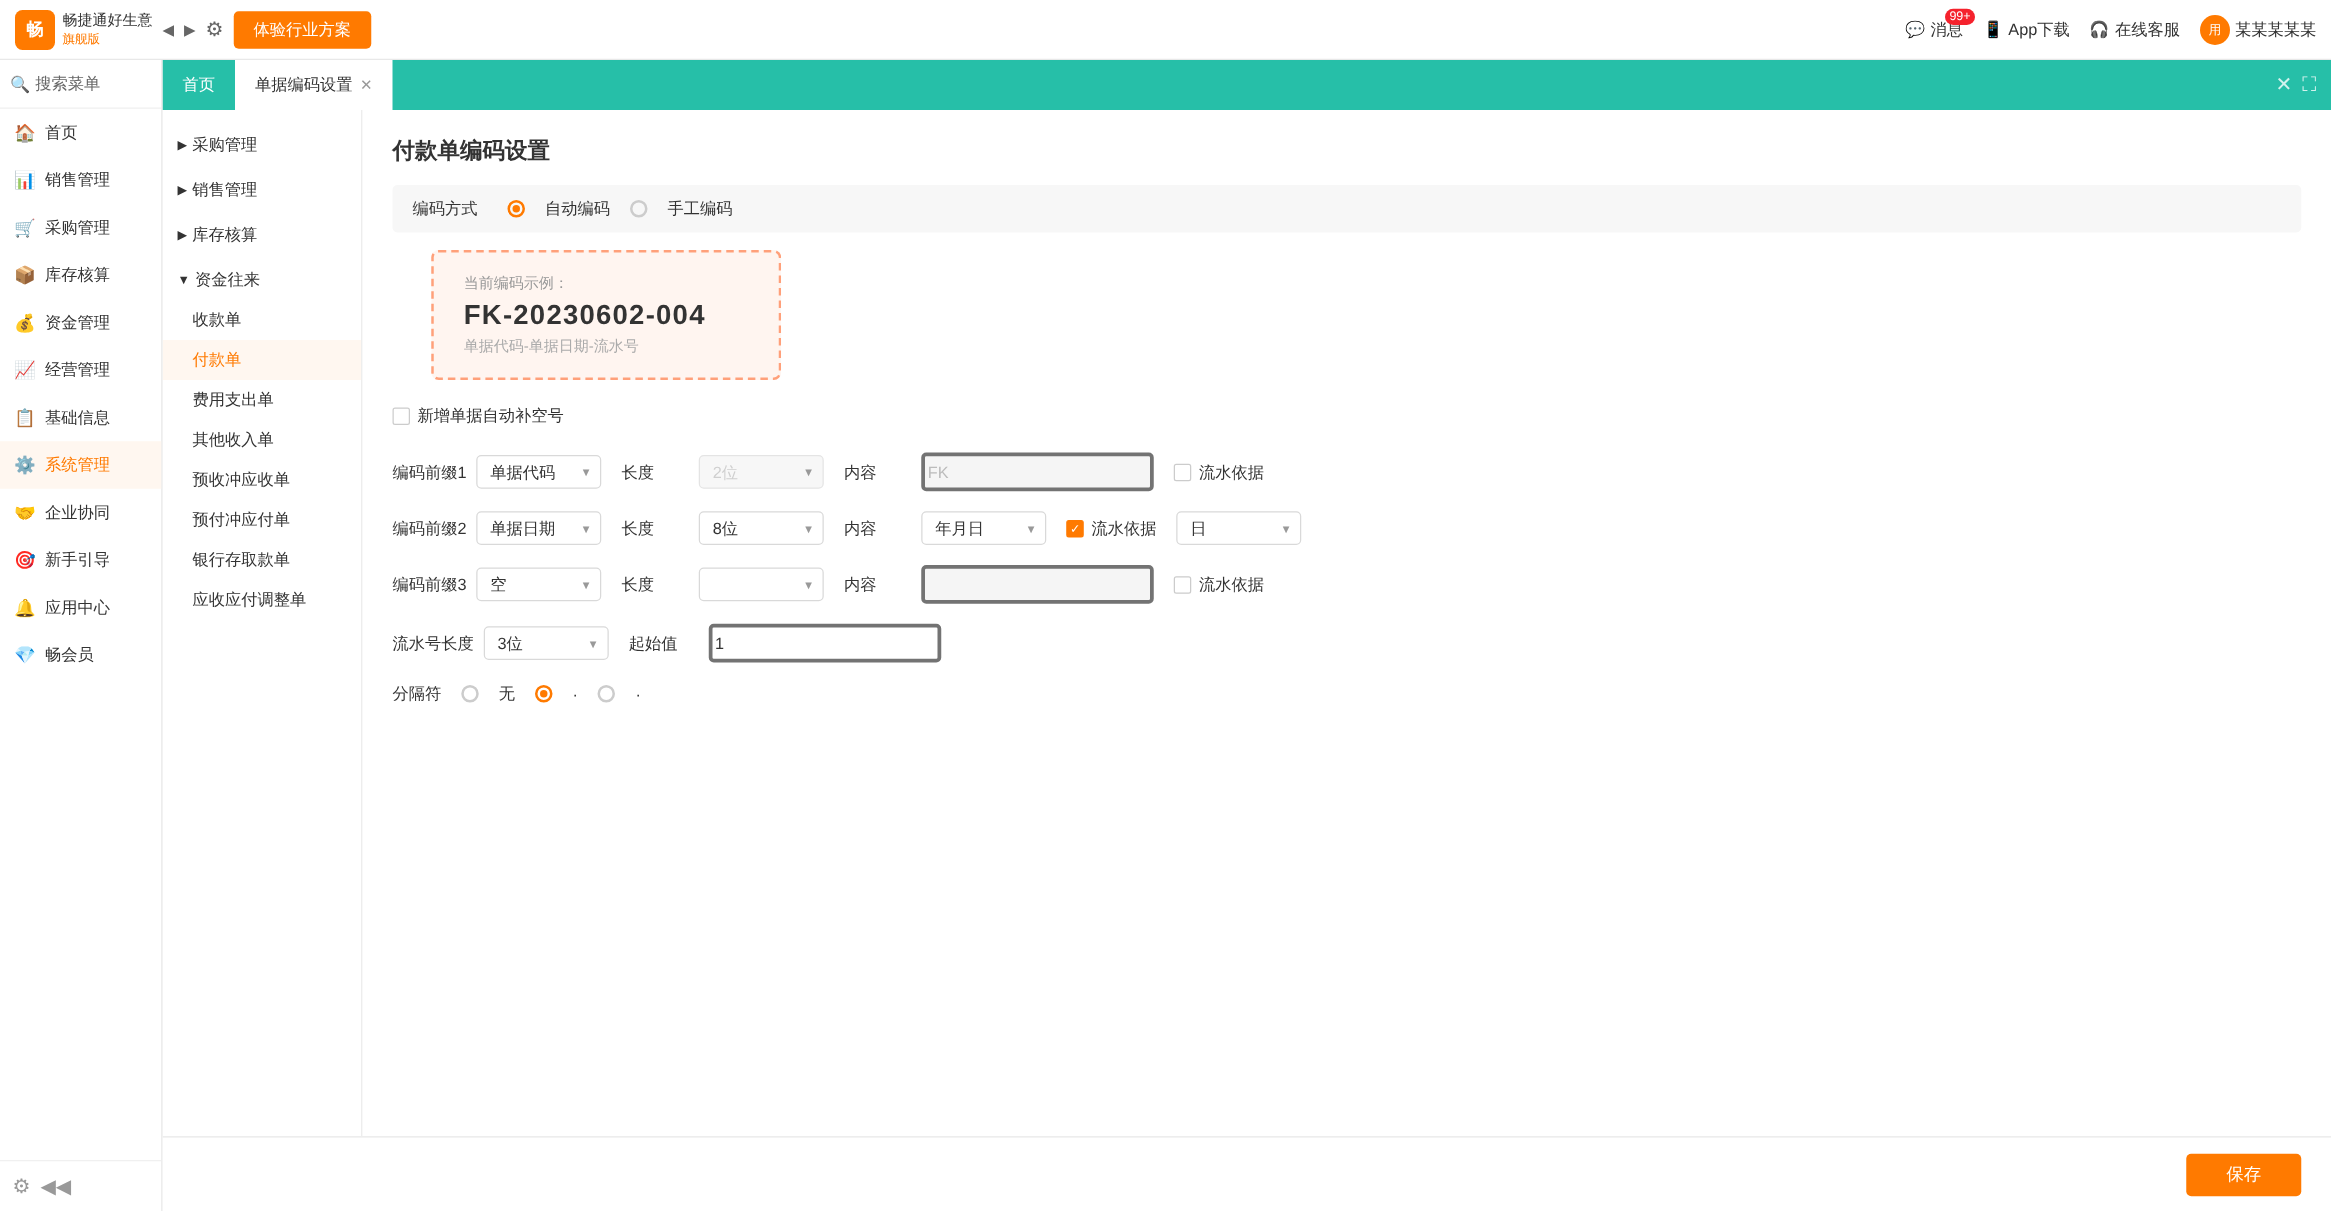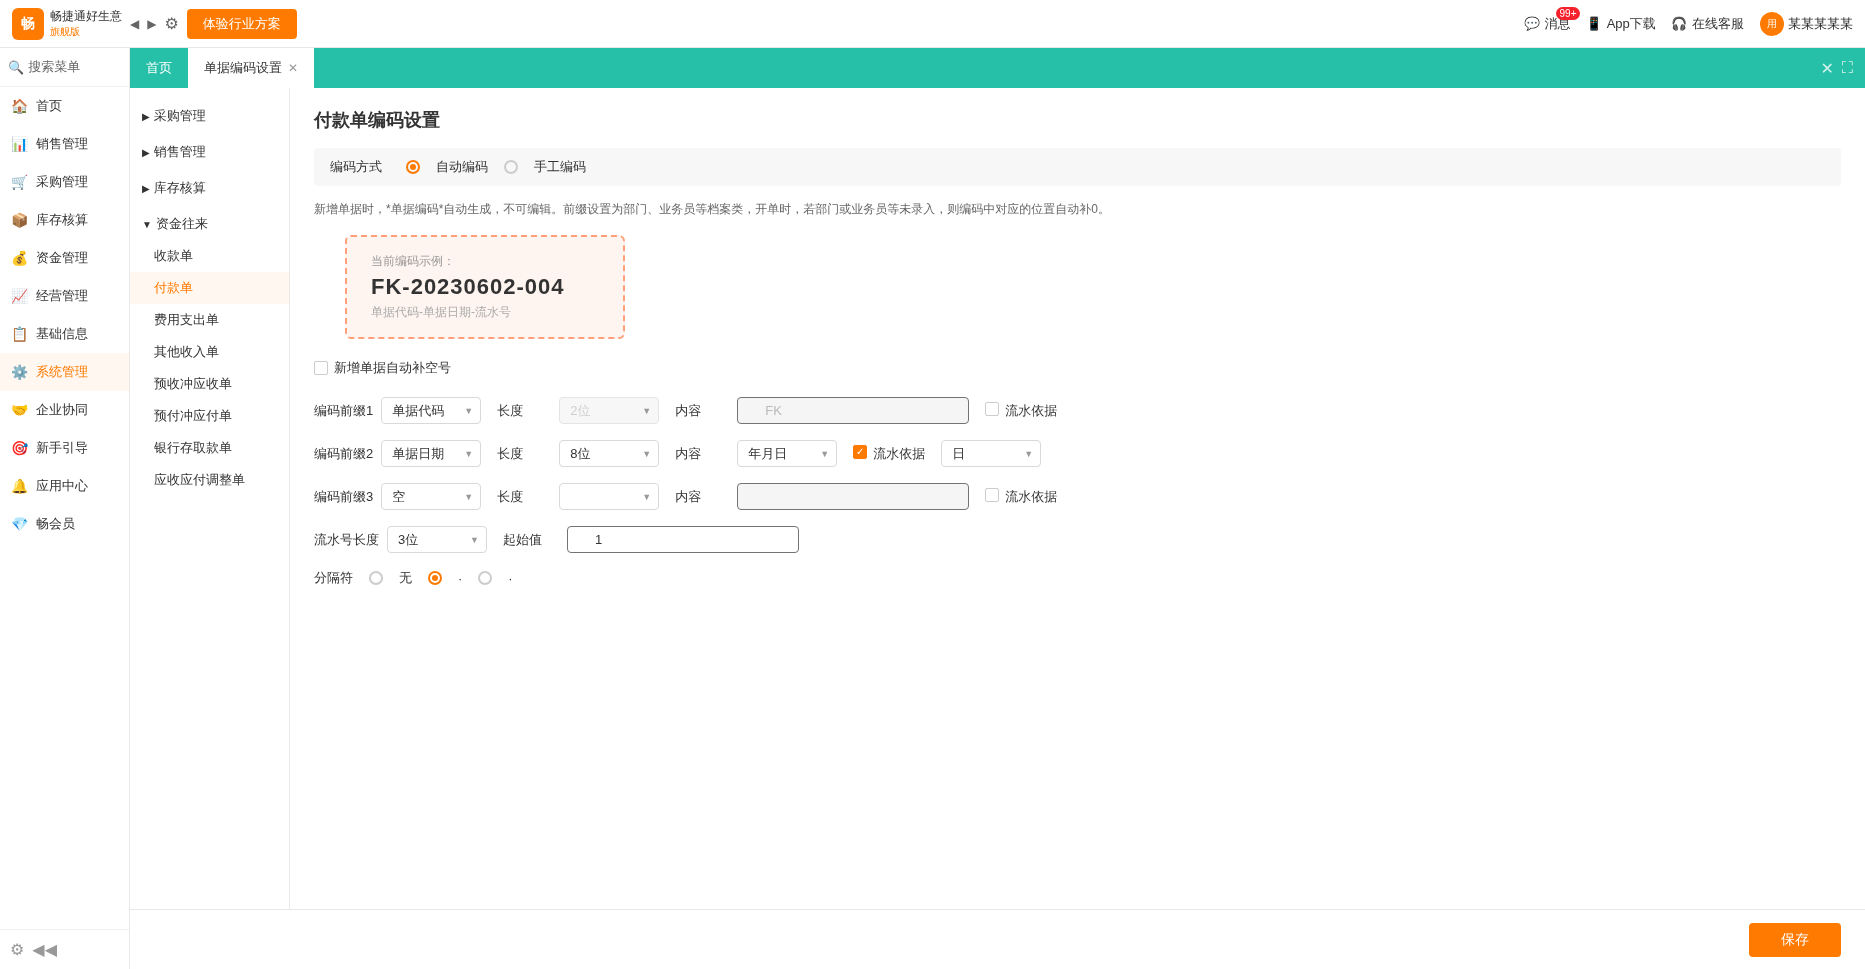--- a/index.html
+++ b/index.html
@@ -185,32 +185,32 @@
       color: #333;
       background: #fff;
       appearance: none;
       cursor: pointer;
       position: relative;
       min-width: 100px;
     }
     .select-wrapper { position: relative; display: inline-flex; align-items: center; }
     .select-wrapper::after { content: '▼'; font-size: 9px; color: #999; position: absolute; right: 8px; pointer-events: none; }
     .form-input {
-      border: 1px solid #737373;
+      border: 3px solid #737373;
       border-radius: 4px;
-      padding: 5px 27px;
+      padding: 5px 2px;
       font-size: 13px;
       color: #333;
       background: #fff;
       min-width: 80px;
     }
     .form-input.disabled { background: #f5f5f5; color: #bbb; }
     .length-field { display: flex; align-items: center; gap: 6px; }
     .content-field { display: flex; align-items: center; gap: 6px; }
-    .check-field { display: flex; gap: 6px; font-size: 13px; color: #333; }
+    .check-field { display: flex; align-items: center; gap: 6px; font-size: 13px; color: #333; }
     .checkbox-checked { width: 14px; height: 14px; border: 1px solid #ff7a00; border-radius: 2px; background: #ff7a00; display: flex; align-items: center; justify-content: center; cursor: pointer; color: white; font-size: 10px; }
 
     
     .separator-row { display: flex; align-items: center; gap: 16px; margin-bottom: 16px; }
     .sep-label { font-size: 13px; color: #333; }
     .sep-options { display: flex; align-items: center; gap: 16px; }
 
     
     .bottom-bar {
       height: 60px;
@@ -401,21 +401,20 @@
               <span>自动编码</span>
             </label>
             <label class="radio-item">
               <div class="radio-circle"></div>
               <span>手工编码</span>
             </label>
           </div>
         </div>
 
         
-        <div class="info-text">新增单据时，*单据编码*自动生成，不可编辑。前缀设置为部门、业务员等档案类，开单时，若部门或业务员等未录入，则编码中对应的位置自动补0。</div>
 
         
         <div class="preview-box">
           <div class="preview-label">当前编码示例：</div>
           <div class="preview-code">FK-20230602-004</div>
           <div class="preview-sub">单据代码-单据日期-流水号</div>
         </div>
 
         
         <div class="auto-fill-row">

